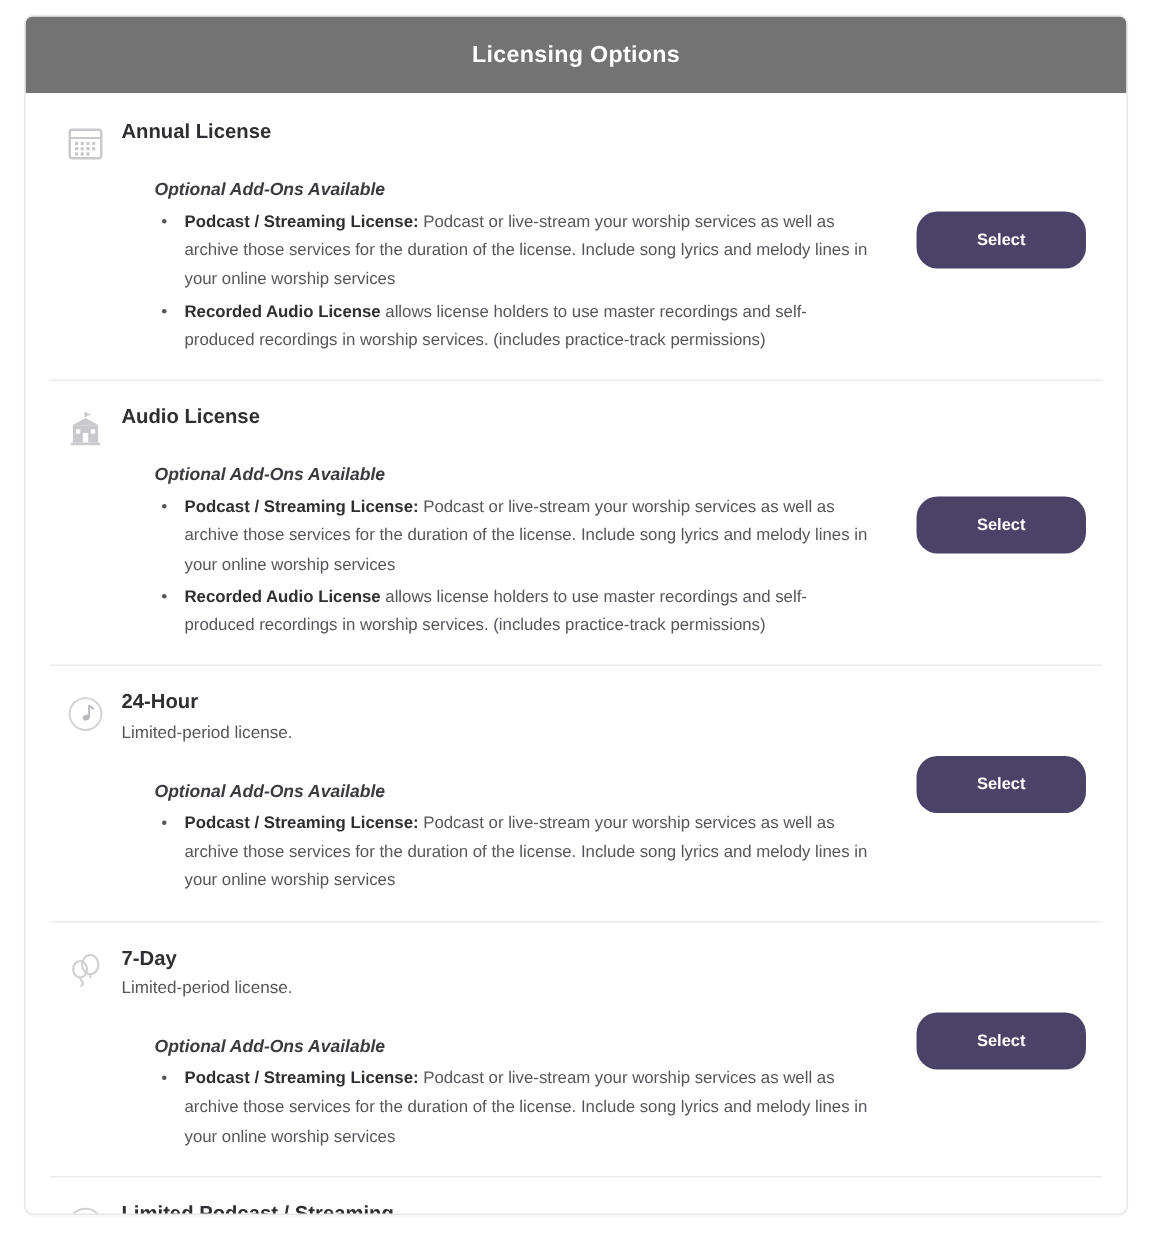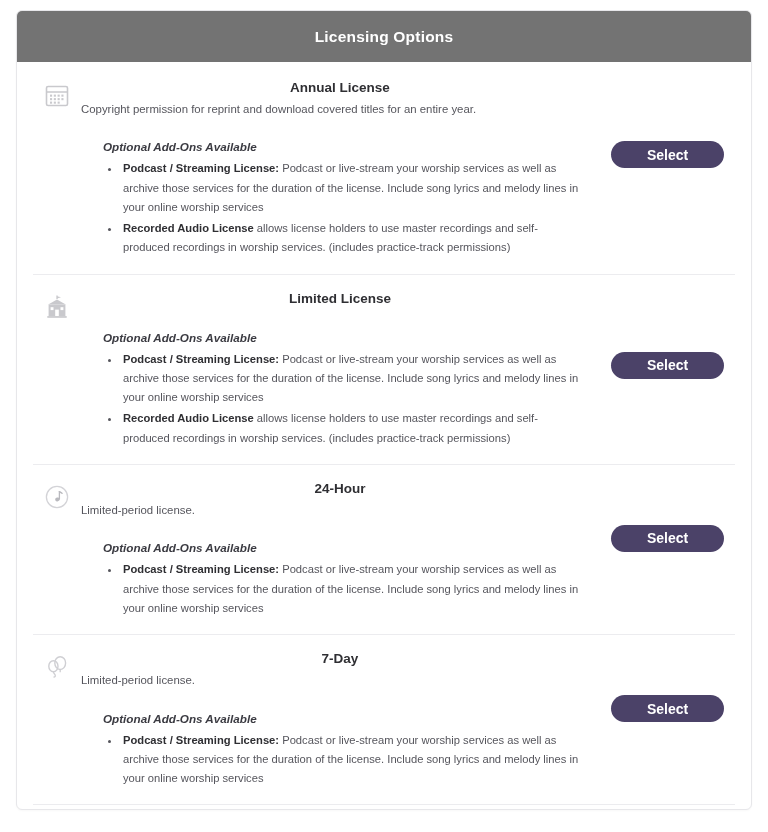--- a/index.html
+++ b/index.html
@@ -75,21 +75,20 @@
     padding-right: 12px;
     max-width: 523px;
   }
 
   .opt-title {
     font-size: 13.5px;
     font-weight: bold;
     color: #2f2f33;
     line-height: 1.25;
     margin: 0 0 4px 0;
-    text-align: center;
   }
   .opt-desc {
     font-size: 11.4px;
     color: #55555c;
     line-height: 1.45;
     margin: 0;
   }
   .addons-head {
     font-size: 11.7px;
     font-style: italic;
@@ -119,27 +118,27 @@
     width: 124px;
     display: flex;
     justify-content: flex-start;
     align-items: flex-start;
   }
   .select-btn {
     display: inline-flex;
     align-items: center;
     justify-content: center;
     width: 113px;
-    height: 27px;
+    height: 38px;
     border: none;
     border-radius: 14px;
     background: #4b4268;
     color: #ffffff;
     font-family: "Liberation Sans", sans-serif;
-    font-size: 14px;
+    font-size: 11px;
     font-weight: bold;
     cursor: pointer;
     padding: 0;
   }
 
   
   .btn-pad-1 { margin-top: 61px; }
   .btn-pad-2 { margin-top: 61px; }
   .btn-pad-3 { margin-top: 44px; }
   .btn-pad-4 { margin-top: 44px; }
@@ -171,21 +170,20 @@
               <rect x="13.6" y="15.1" width="2.1" height="2.1"></rect>
                 <rect x="17.4" y="15.1" width="2.1" height="2.1"></rect>
               <rect x="6" y="18.6" width="2.1" height="2.1"></rect>
                 <rect x="9.8" y="18.6" width="2.1" height="2.1"></rect>
               <rect x="13.6" y="18.6" width="2.1" height="2.1"></rect>
             </g>
           </svg>
         </div>
         <div class="content-cell">
           <h3 class="opt-title">Annual License</h3>
-          <p class="opt-desc">Copyright permission for reprint and download covered titles for an entire year.</p>
           <div class="addons-head">Optional Add-Ons Available</div>
           <ul class="addons">
             <li><b>Podcast / Streaming License:</b><span> Podcast or live-stream your worship services as well as archive those services for the duration of the license. Include song lyrics and melody lines in your online worship services</span></li>
             <li><b>Recorded Audio License</b><span> allows license holders to use master recordings and self-produced recordings in worship services. (includes practice-track permissions)</span></li>
           </ul>
         </div>
         <div class="action-cell">
           <button class="select-btn btn-pad-1">Select</button>
         </div>
       </div>
@@ -197,21 +195,21 @@
             <path d="M13 2.2 L17 3.3 L13 4.5 Z" fill="#c9c9cd"></path>
             <path d="M4.2 10.5 L13 5.6 L21.8 10.5 Z" fill="#c9c9cd"></path>
             <rect x="4.6" y="10.5" width="16.8" height="11.6" fill="#c9c9cd"></rect>
             <rect x="11.2" y="15.6" width="3.6" height="6.5" fill="#ffffff"></rect>
             <rect x="6.6" y="13.2" width="2.9" height="2.9" fill="#ffffff"></rect>
             <rect x="16.5" y="13.2" width="2.9" height="2.9" fill="#ffffff"></rect>
             <rect x="3.3" y="22.1" width="19.4" height="1.7" fill="#c9c9cd"></rect>
           </svg>
         </div>
         <div class="content-cell">
-          <h3 class="opt-title">Limited License</h3>
+          <h3 class="opt-title">Audio License</h3>
           <div class="addons-head">Optional Add-Ons Available</div>
           <ul class="addons">
             <li><b>Podcast / Streaming License:</b><span> Podcast or live-stream your worship services as well as archive those services for the duration of the license. Include song lyrics and melody lines in your online worship services</span></li>
             <li><b>Recorded Audio License</b><span> allows license holders to use master recordings and self-produced recordings in worship services. (includes practice-track permissions)</span></li>
           </ul>
         </div>
         <div class="action-cell">
           <button class="select-btn btn-pad-2">Select</button>
         </div>
       </div>

